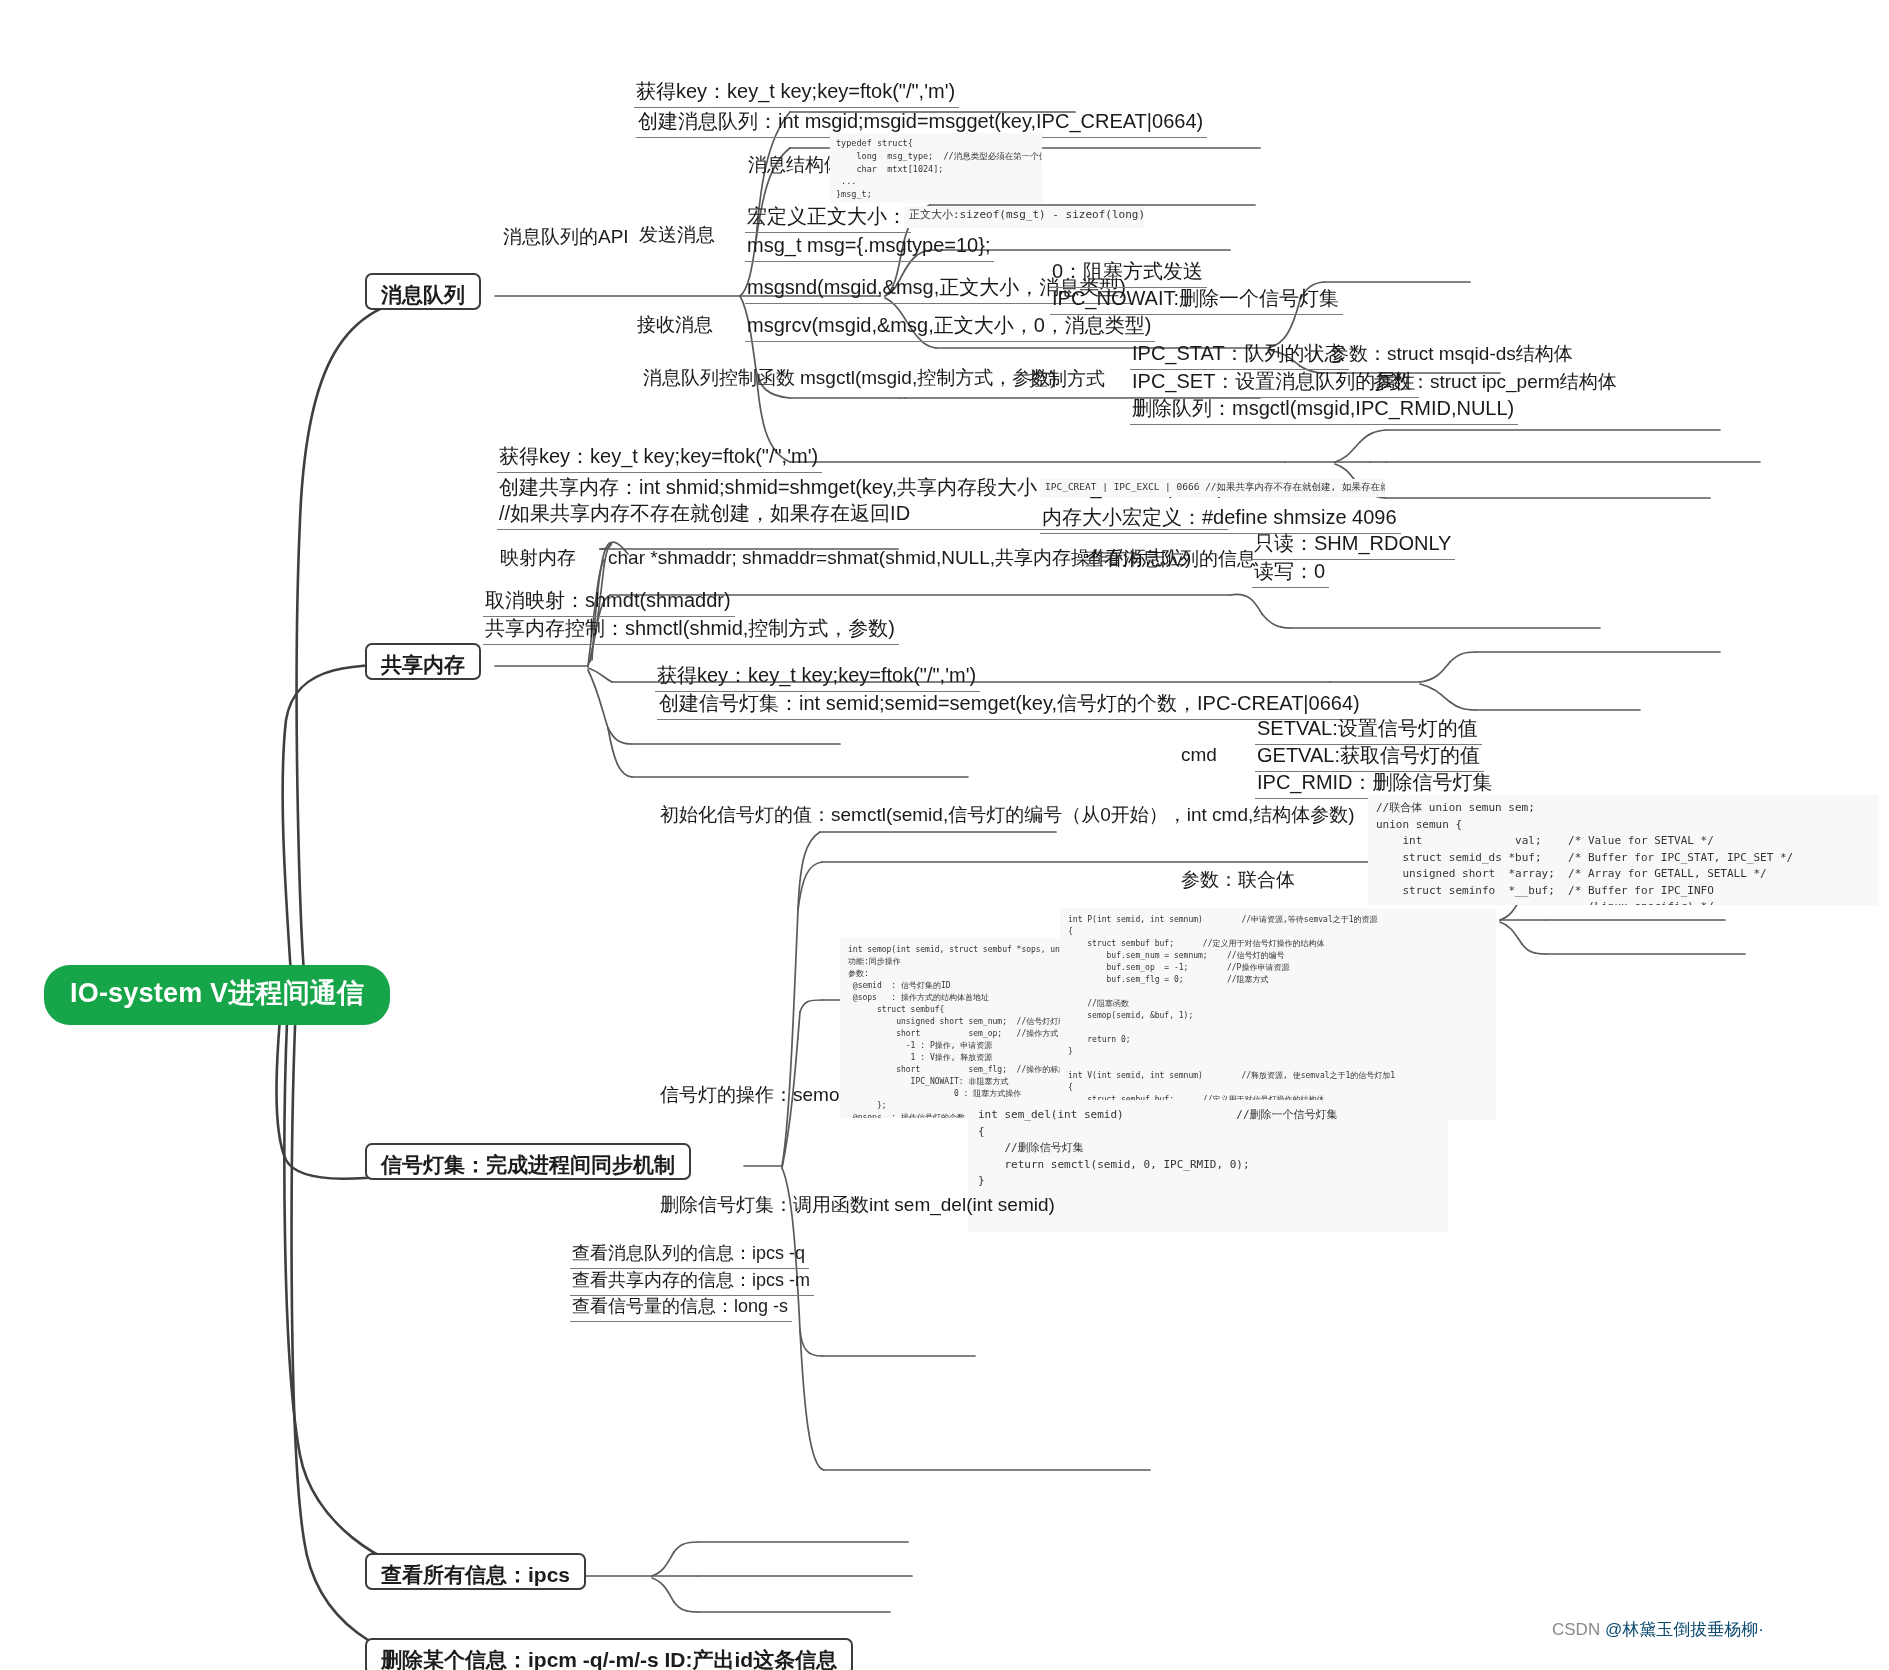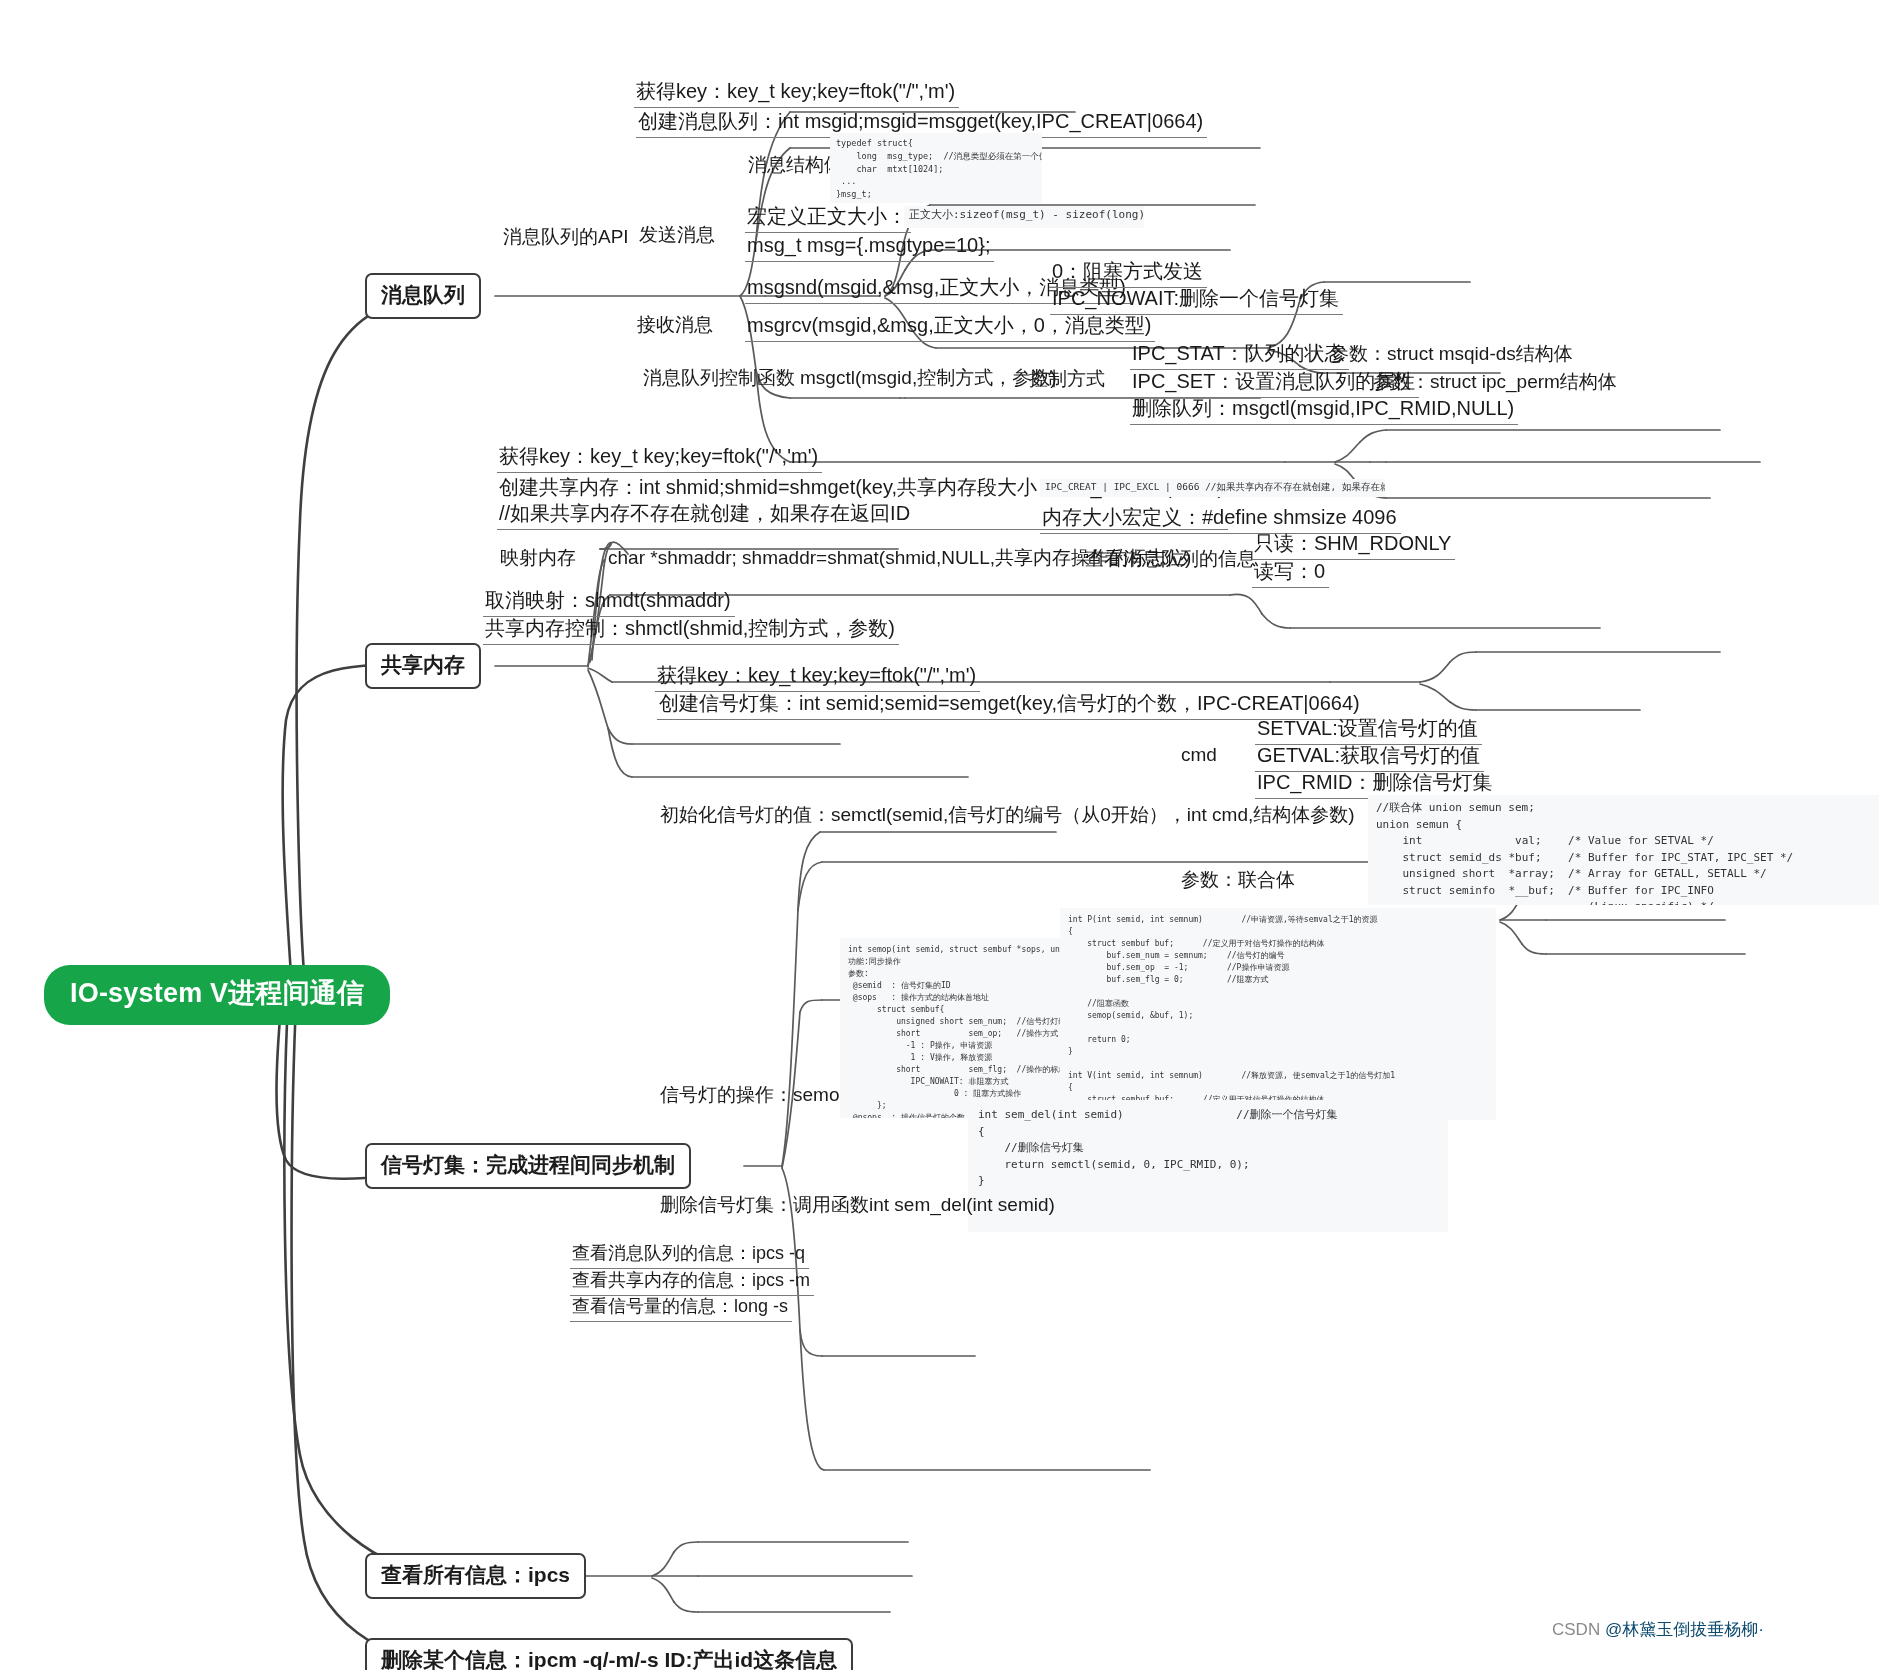--- a/index.html
+++ b/index.html
@@ -37,21 +37,21 @@
     padding:12px 26px 14px 26px;
     letter-spacing:.2px;
   }
   
   .boxed{
     border:2px solid #3c3c3c;
     border-radius:7px;
     background:#fff;
     font-weight:bold;
     font-size:21px;
-    padding:7px 14px 9px 14px;
+    padding:7px 14px 0 14px;
     color:#1c1c1c;
   }
   
   .leaf{
     font-size:20px;
     color:#1a1a1a;
     border-bottom:1.5px solid #7a7a7a;
     padding:1px 4px 3px 2px;
   }
   .leaf.small{font-size:18px;}

